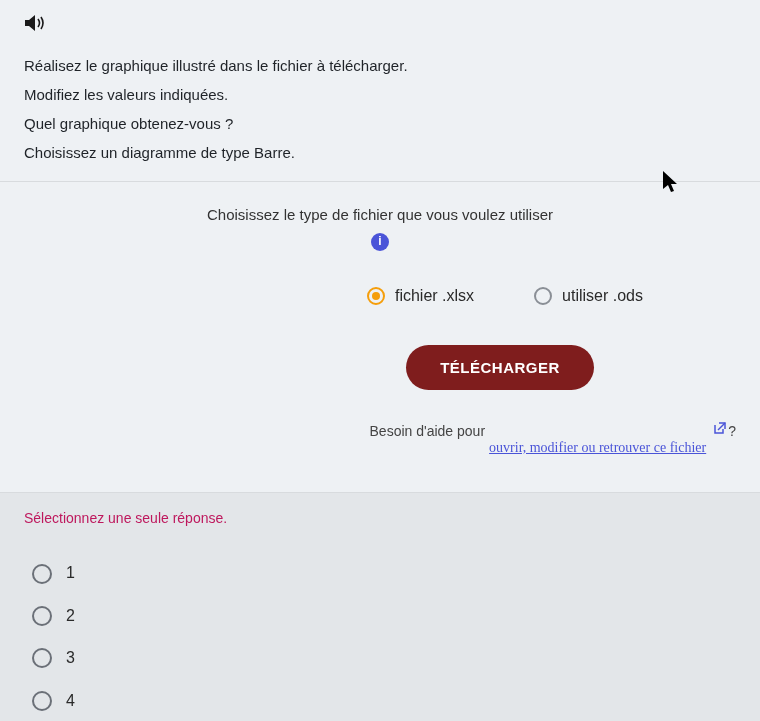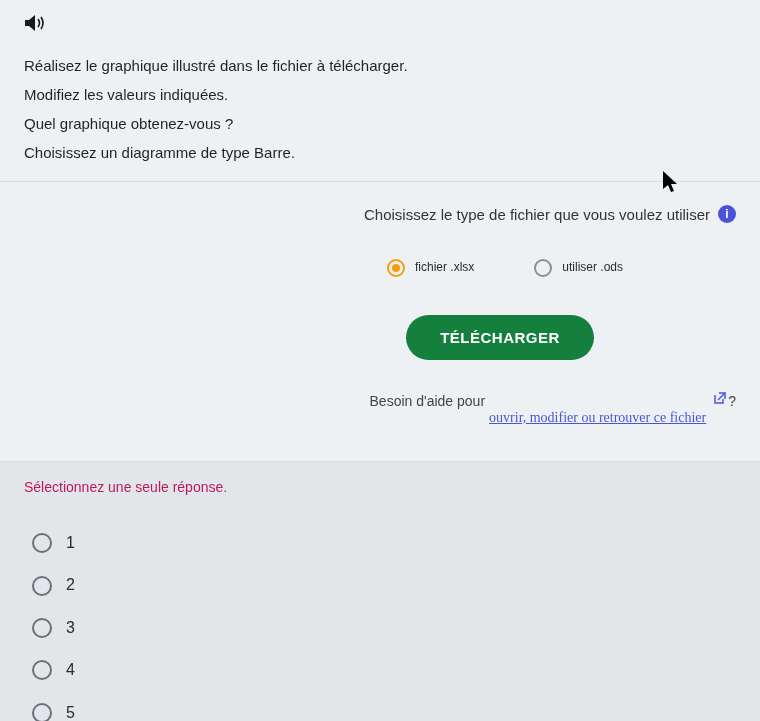--- a/index.html
+++ b/index.html
@@ -35,20 +35,21 @@
     }
     .file-section .choose-label {
       text-align: right;
       color: #333;
       font-size: 15px;
       margin-bottom: 34px;
       display: flex;
       justify-content: flex-end;
       align-items: center;
       gap: 8px;
+      flex-direction: column;
     }
     .info-badge {
       display: inline-flex;
       align-items: center;
       justify-content: center;
       width: 18px;
       height: 18px;
       border-radius: 50%;
       background: #4a54d8;
       color: #fff;
@@ -60,21 +61,21 @@
       display: flex;
       justify-content: center;
       gap: 60px;
       margin-bottom: 38px;
       padding-left: 250px;
     }
     .radio-opt {
       display: flex;
       align-items: center;
       gap: 10px;
-      font-size: 12px;
+      font-size: 16px;
       cursor: pointer;
     }
     .radio-circle {
       width: 18px;
       height: 18px;
       border-radius: 50%;
       border: 2px solid #8a8f96;
       display: inline-flex;
       align-items: center;
       justify-content: center;
@@ -90,21 +91,21 @@
       border-radius: 50%;
       background: #f59e0b;
     }
     .download-row {
       display: flex;
       justify-content: center;
       padding-left: 240px;
       margin-bottom: 32px;
     }
     .download-btn {
-      background: #15803d;
+      background: #7f1d1d;
       color: #fff;
       border: none;
       padding: 14px 34px;
       border-radius: 26px;
       font-size: 15px;
       font-weight: bold;
       letter-spacing: 0.5px;
       cursor: pointer;
     }
     .help-row {

